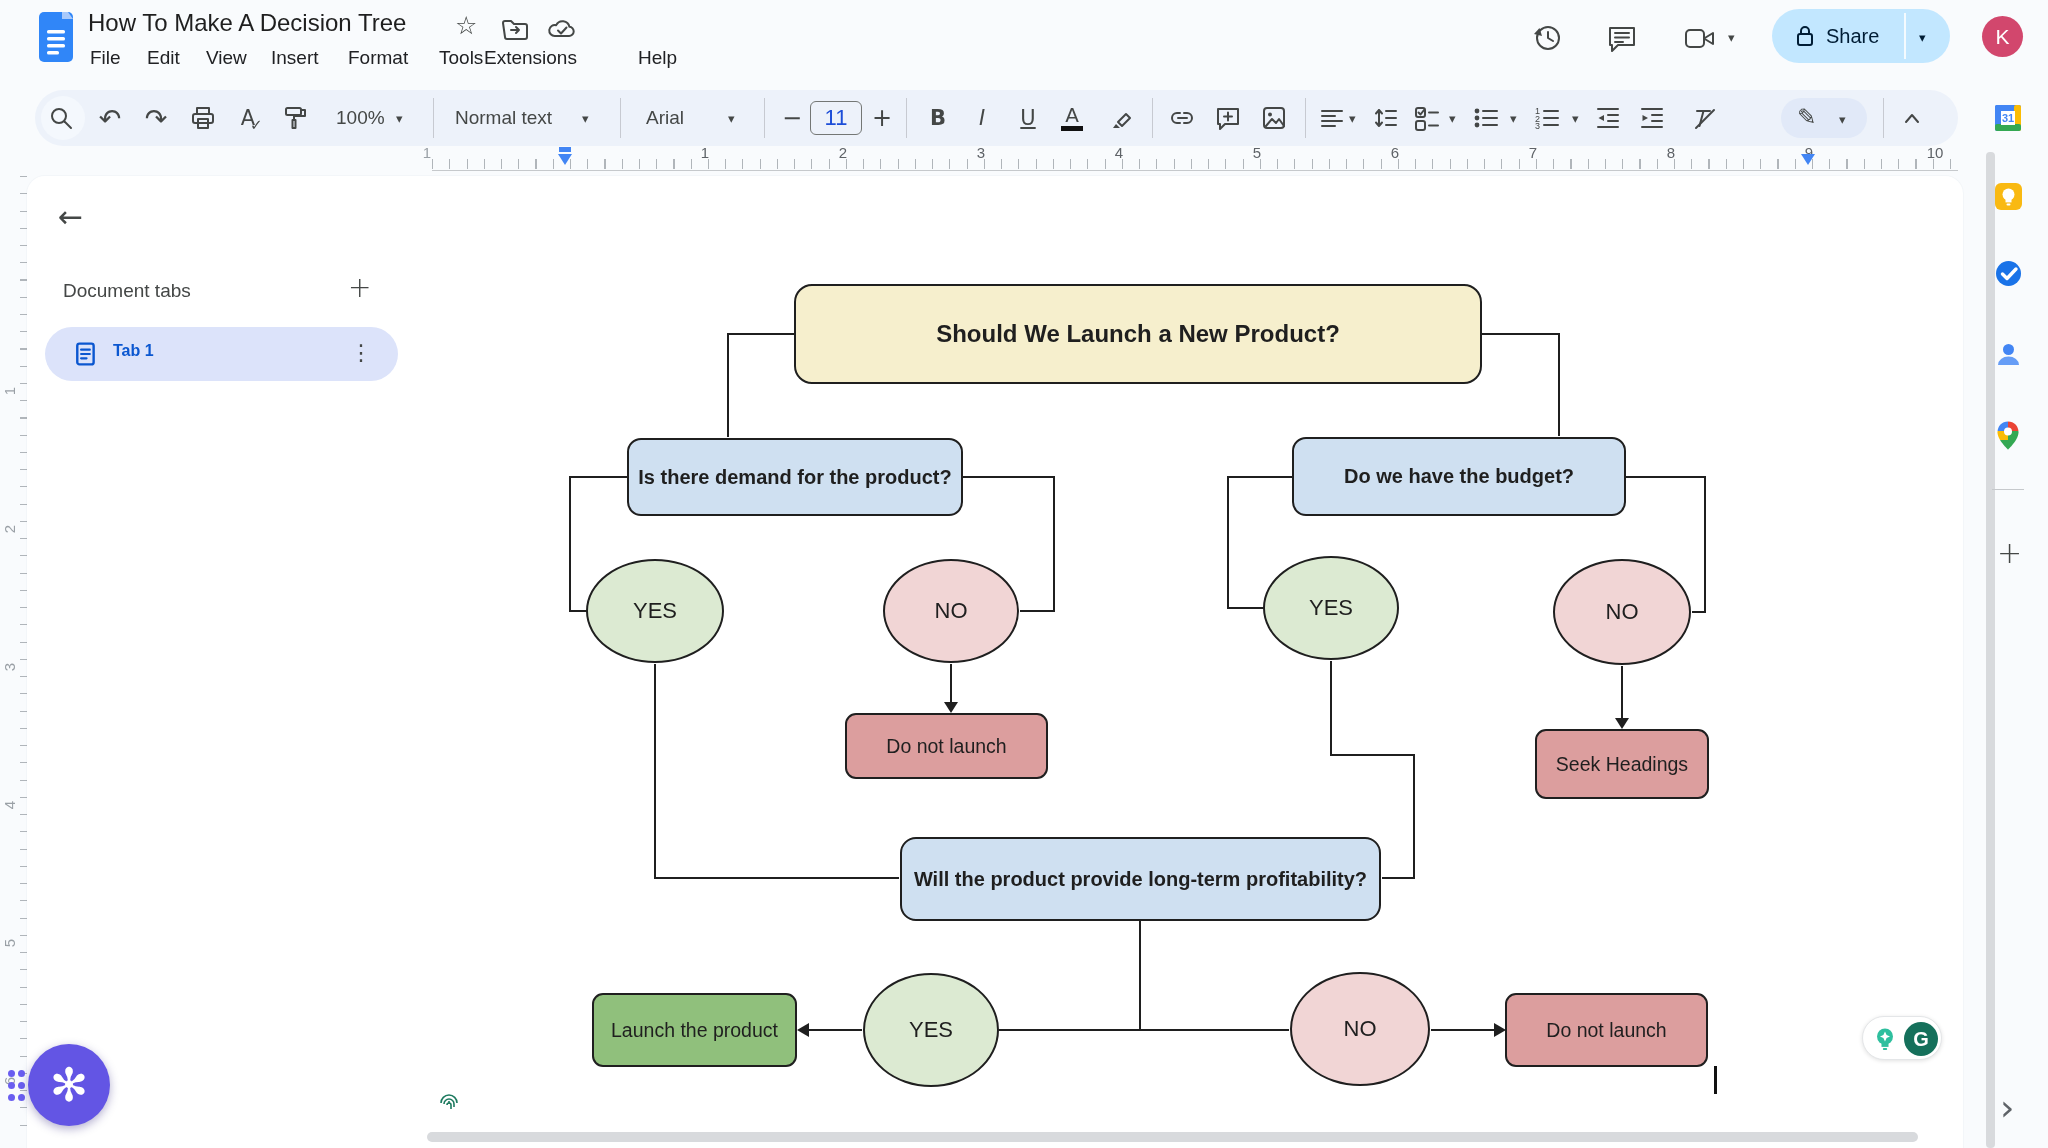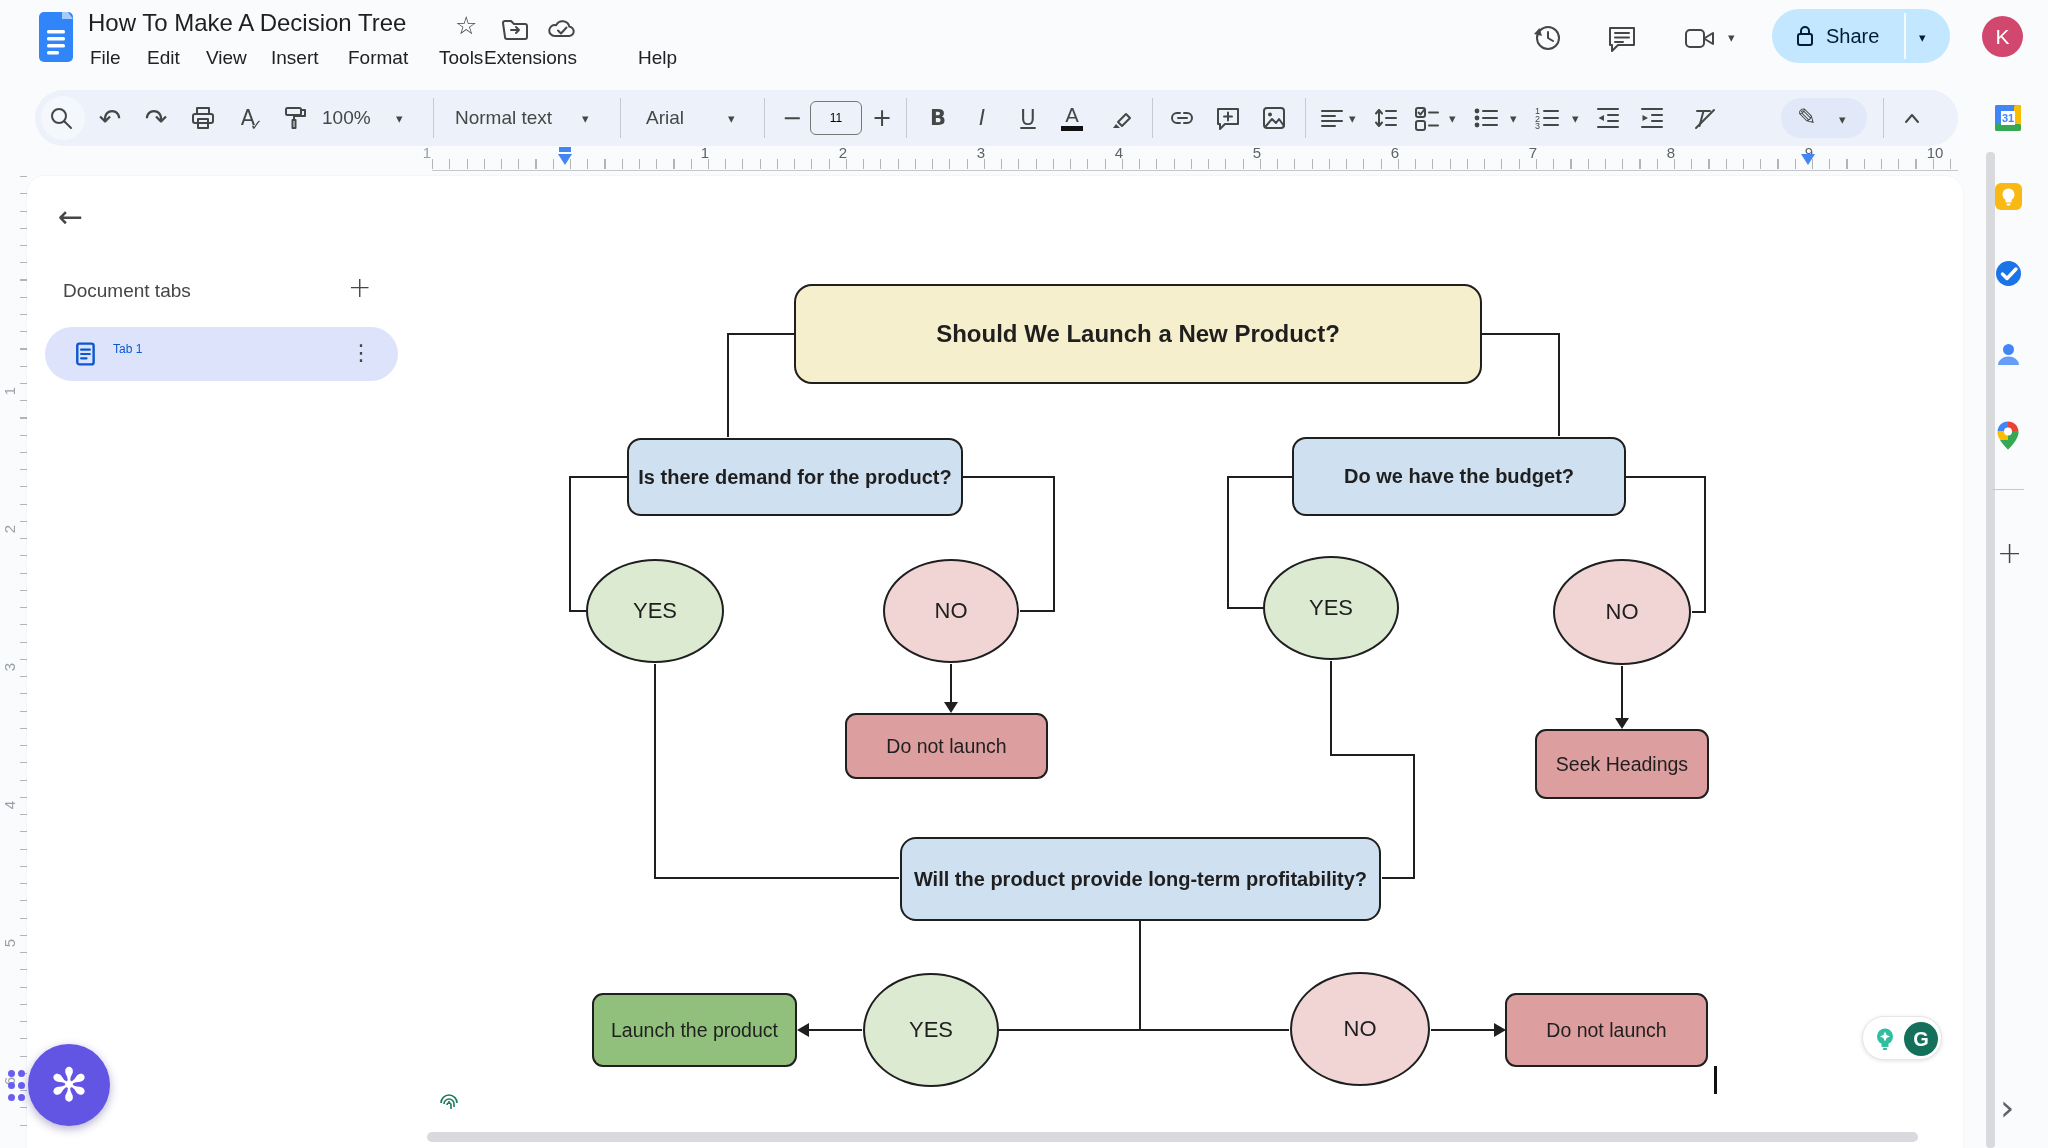--- a/index.html
+++ b/index.html
@@ -118,34 +118,34 @@
     <span class="g" style="font-size:21px">A</span>
     <span class="g" style="font-size:15px;position:absolute;left:16px;top:14px">✓</span>
   </div>
   <div class="tbtn" style="left:281px">
     <svg class="si" width="28" height="28" viewBox="0 0 28 28">
         <rect x="5" y="4" width="15" height="7" rx="1.5"></rect>
         <path d="M20,6 h4 v6 h-11 v4"></path>
         <rect x="11.5" y="16" width="3" height="8"></rect>
       </svg>
   </div>
-  <span class="ddtext" style="left:322px">100%</span>
+  <span class="ddtext" style="left:336px">100%</span>
   <span class="abs g caret" style="left:396px;top:112px">▾</span>
   <div class="tdiv" style="left:433px"></div>
 
   <span class="ddtext" style="left:455px">Normal text</span>
   <span class="abs g caret" style="left:582px;top:112px">▾</span>
   <div class="tdiv" style="left:620px"></div>
 
   <span class="ddtext" style="left:646px">Arial</span>
   <span class="abs g caret" style="left:728px;top:112px">▾</span>
   <div class="tdiv" style="left:764px"></div>
 
   <span class="tbtn g" style="left:778px;font-size:24px">−</span>
-  <div class="abs" style="left:810px;top:101px;width:52px;height:34px;border:1.5px solid #747775;border-radius:6px;display:flex;align-items:center;justify-content:center;font-size:12px;color:#000000">11</div>
+  <div class="abs" style="left:810px;top:101px;width:52px;height:34px;border:1.5px solid #747775;border-radius:6px;display:flex;align-items:center;justify-content:center;font-size:22px;color:#1d4ed8">11</div>
   <span class="tbtn g" style="left:868px;font-size:24px">+</span>
   <div class="tdiv" style="left:906px"></div>
 
   <span class="tbtn g" style="left:924px;font-size:21px;font-weight:bold">B</span>
   <span class="tbtn g" style="left:968px;font-size:21px;font-style:italic">I</span>
   <span class="tbtn g" style="left:1014px;font-size:21px;text-decoration:underline">U</span>
   <div class="tbtn" style="left:1058px">
     <span class="g" style="font-size:20px;position:relative;top:-3px">A</span>
     <div style="position:absolute;left:3px;bottom:1px;width:22px;height:5px;background:#111"></div>
   </div>
@@ -281,21 +281,21 @@
   <div class="abs" style="left:27px;top:176px;width:1936px;height:972px;background:#fff;border-radius:18px 18px 0 0;box-shadow:0 0 0 1px rgba(100,120,150,0.04)"></div>
 
   <span class="abs g" style="left:58px;top:202px;font-size:30px;color:#444746">←</span>
   <span class="abs" style="left:63px;top:280px;font-size:19px;font-weight:500;color:#444746">Document tabs</span>
   <span class="abs g" style="left:348px;top:274px;font-size:28px;font-weight:300">+</span>
   <div class="abs" style="left:45px;top:327px;width:353px;height:54px;border-radius:27px;background:#dce3fa">
     <svg class="abs" style="left:30px;top:15px" width="22" height="24" viewBox="0 0 20 22">
       <rect x="2" y="1.5" width="15" height="19" rx="2" fill="none" stroke="#0b57d0" stroke-width="2.2"></rect>
       <path d="M5.5,7 h8 M5.5,11 h8 M5.5,15 h5" stroke="#0b57d0" stroke-width="2" fill="none" stroke-linecap="round"></path>
     </svg>
-    <span class="abs" style="left:68px;top:15px;font-size:12px;font-weight:400;color:#0b57d0">Tab 1</span>
+    <span class="abs" style="left:68px;top:15px;font-size:16px;font-weight:700;color:#0b57d0">Tab 1</span>
     <span class="abs g" style="left:305px;top:15px;font-size:22px">⋮</span>
   </div>
 
   <svg class="abs" style="left:0;top:0;z-index:2;pointer-events:none" width="2048" height="1148">
     <g stroke="#1f1f1f" stroke-width="2" fill="none">
       <polyline points="794,334 728,334 728,437"></polyline>
       <polyline points="1482,334 1559,334 1559,436"></polyline>
       <polyline points="627,477 570,477 570,611 587,611"></polyline>
       <polyline points="963,477 1054,477 1054,611 1020,611"></polyline>
       <line x1="951" y1="664" x2="951" y2="705"></line>

